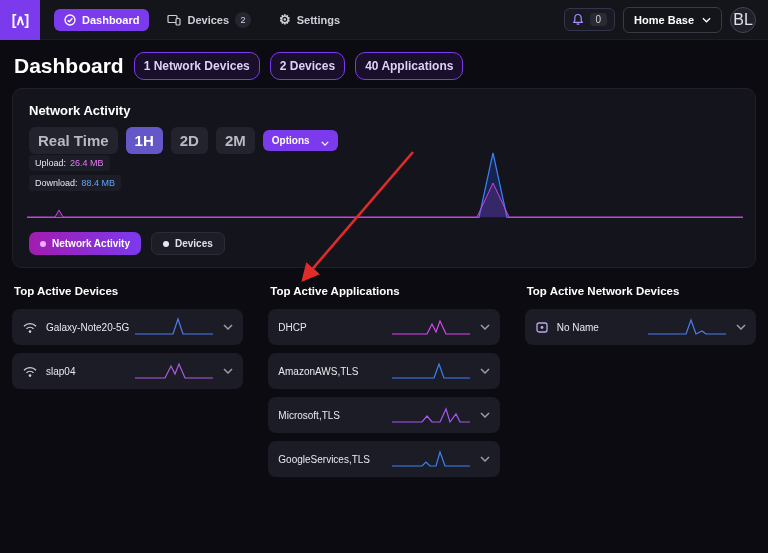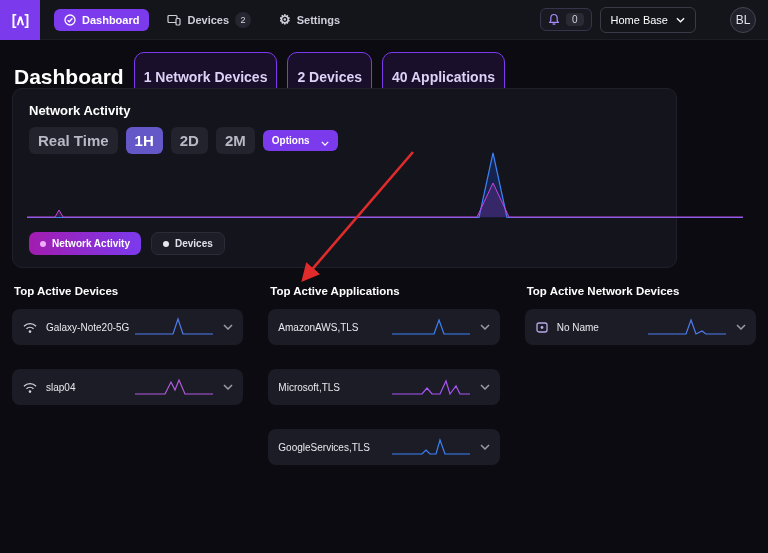--- a/index.html
+++ b/index.html
@@ -23,34 +23,34 @@
   .nav-item.active { background:#7c3aed; color:#fff; }
   .nav-badge { width:16px; height:16px; border-radius:50%; background:#262630;
     color:#d6d6e0; font-size:9px; font-weight:normal;
     display:flex; align-items:center; justify-content:center; }
   .nav-right { margin-left:auto; display:flex; align-items:center; gap:8px; margin-right:12px; }
   .notif-btn { display:flex; align-items:center; gap:6px; background:#191922;
     border:1px solid #34344a; border-radius:6px; padding:4px 7px; cursor:pointer; }
   .notif-count { background:#2a2a35; border-radius:4px; padding:1px 6px;
     font-size:10px; color:#cfcfda; }
   .site-btn { display:flex; align-items:center; gap:8px; border:1px solid #3a3a46;
-    border-radius:6px; padding:6px 10px; font-size:11px; font-weight:normal;
+    border-radius:6px; padding:6px 10px; font-size:11px; font-weight:bold;
     color:#fff; cursor:pointer; background:transparent; }
   .avatar { width:26px; height:26px; border-radius:50%; background:#20202b;
-    border:1px solid #454553; font-size:12px; color:#e0e0ea;
-    display:flex; align-items:center; justify-content:center; cursor:pointer;margin-left:26px; }
+    border:1px solid #454553; font-size:16px; color:#e0e0ea;
+    display:flex; align-items:center; justify-content:center; cursor:pointer; }
 
   
   .page-header { position:absolute; top:52px; left:14px; display:flex; align-items:center; gap:10px; }
   .page-title { font-size:21px; margin:0; font-weight:bold; color:#fff; }
   .pill { border:1px solid #7c3aed; background:#190f2a; color:#ddd1f6;
-    font-size:14px; padding:16px 9px; border-radius:10px; font-weight:bold; cursor:pointer; }
+    font-size:12px; padding:6px 9px; border-radius:10px; font-weight:bold; cursor:pointer; }
 
   
-  .activity-card { position:absolute; left:12px; top:88px; width:665px; height:180px;
+  .activity-card { position:absolute; left:12px; top:88px; width:744px; height:180px;
     background:#14141c; border:1px solid #20202b; border-radius:10px; }
   .card-title { position:absolute; top:14px; left:16px; font-size:13px; font-weight:bold; color:#fff; }
   .time-row { position:absolute; top:38px; left:16px; display:flex; gap:8px; align-items:center; }
   .time-btn { background:#23232e; color:#b9b9c6; font-size:15px; font-weight:bold;
     padding:5px 9px; border-radius:6px; cursor:pointer; }
   .time-btn.active { background:#6457c8; color:#fff; }
   .options-btn { background:#7c3aed; color:#fff; font-size:10px; font-weight:bold;
     padding:5px 9px; border-radius:6px; display:flex; gap:11px; align-items:flex-end; cursor:pointer; }
   .io-legend { position:absolute; top:66px; left:16px; display:flex;
     flex-direction:column; gap:4px; z-index:2; }
@@ -64,21 +64,21 @@
     padding:5px 11px; border-radius:7px; cursor:pointer; }
   .series-pill.active { background:linear-gradient(90deg,#a21caf,#7c3aed); color:#fff; }
   .series-pill.inactive { background:#1d1d28; border:1px solid #2c2c38; color:#e0e0ea; }
   .dot { width:6px; height:6px; border-radius:50%; }
 
   
   .columns { position:absolute; left:12px; top:285px; width:744px;
     display:grid; grid-template-columns:1fr 1fr 1fr; gap:25px; }
   .col-title { font-size:11.5px; font-weight:bold; margin:0 0 12px 2px; color:#fff; }
   .row-item { background:#1c1c26; border-radius:8px; height:36px;
-    display:flex; align-items:center; padding:0 10px; margin-bottom:24px; cursor:pointer; }
+    display:flex; align-items:center; padding:0 10px; margin-bottom:8px; cursor:pointer; }
   .row-icon { margin-right:8px; display:flex; }
   .row-label { font-size:10px; color:#e8e8ee; margin-right:auto; }
   .spark { margin-right:10px; flex:none; }
   .chev { display:flex; flex:none; }
 
   .annotation { position:absolute; top:0; left:0; pointer-events:none; z-index:10; }
 </style>
 </head>
 <body>
 
@@ -143,20 +143,30 @@
     <span class="time-btn">2D</span>
     <span class="time-btn">2M</span>
     <span class="options-btn">
       <span>Options</span>
       <svg width="8" height="5" viewBox="0 0 10 6">
         <polyline points="1,1 5,5 9,1" fill="none" stroke="#fff" stroke-width="1.6"></polyline>
       </svg>
     </span>
   </div>
 
+  <div class="io-legend">
+    <div class="io-box">
+      <span>Upload:</span>
+      <span class="io-val upload">26.4 MB</span>
+    </div>
+    <div class="io-box">
+      <span>Download:</span>
+      <span class="io-val download">88.4 MB</span>
+    </div>
+  </div>
 
   <svg class="chart" viewBox="0 0 716 80" preserveAspectRatio="none">
     <path d="M0,70.5 L452,70.5 L466,6 L480,70.5 L716,70.5" fill="rgba(30,64,175,0.35)" stroke="#3b82f6" stroke-width="1.2"></path>
     <path d="M0,70 L28,70 L32,63 L36,70 L450,70 L466,36 L482,70 L716,70" fill="rgba(200,68,224,0.18)" stroke="#c844e0" stroke-width="1"></path>
   </svg>
 
   <div class="series-row">
     <span class="series-pill active">
       <span class="dot" style="background:#f0abfc;"></span>
       <span>Network Activity</span>
@@ -208,20 +218,31 @@
         <svg width="10" height="6" viewBox="0 0 10 6">
             <polyline points="1,1 5,5 9,1" fill="none" stroke="#9a9aa8" stroke-width="1.5"></polyline>
           </svg>
       </span>
     </div>
   </div>
 
   <div>
     <div class="col-title">Top Active Applications</div>
 
+    <div class="row-item">
+      <span class="row-label">DHCP</span>
+      <svg class="spark" width="78" height="22" viewBox="0 0 78 22">
+        <polyline points="0,18 35,18 40,8 44,16 48,5 54,18 78,18" fill="none" stroke-width="1.2" stroke="#d946ef"></polyline>
+      </svg>
+      <span class="chev">
+        <svg width="10" height="6" viewBox="0 0 10 6">
+            <polyline points="1,1 5,5 9,1" fill="none" stroke="#9a9aa8" stroke-width="1.5"></polyline>
+          </svg>
+      </span>
+    </div>
 
     <div class="row-item">
       <span class="row-label">AmazonAWS,TLS</span>
       <svg class="spark" width="78" height="22" viewBox="0 0 78 22">
         <polyline points="0,18 42,18 47,4 52,18 78,18" fill="none" stroke-width="1.2" stroke="#3b82f6"></polyline>
       </svg>
       <span class="chev">
         <svg width="10" height="6" viewBox="0 0 10 6">
             <polyline points="1,1 5,5 9,1" fill="none" stroke="#9a9aa8" stroke-width="1.5"></polyline>
           </svg>

